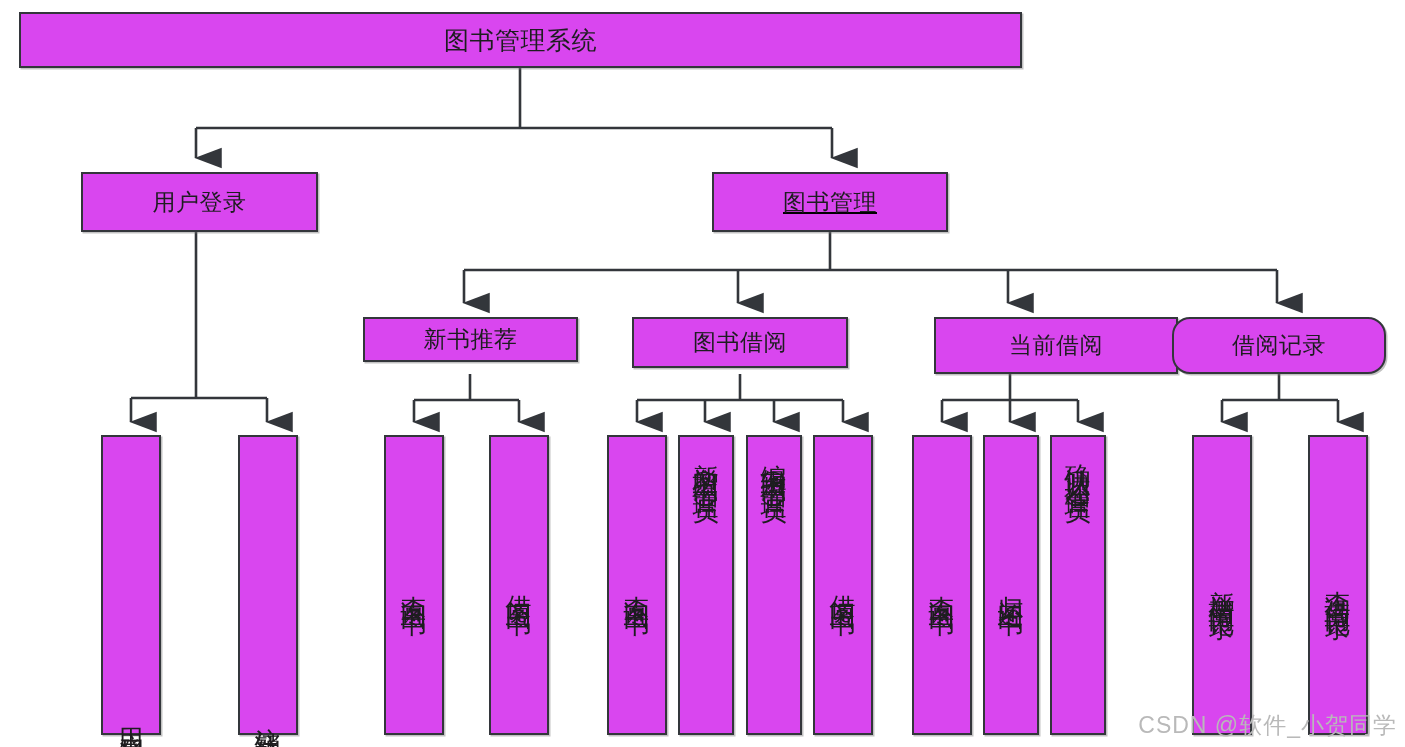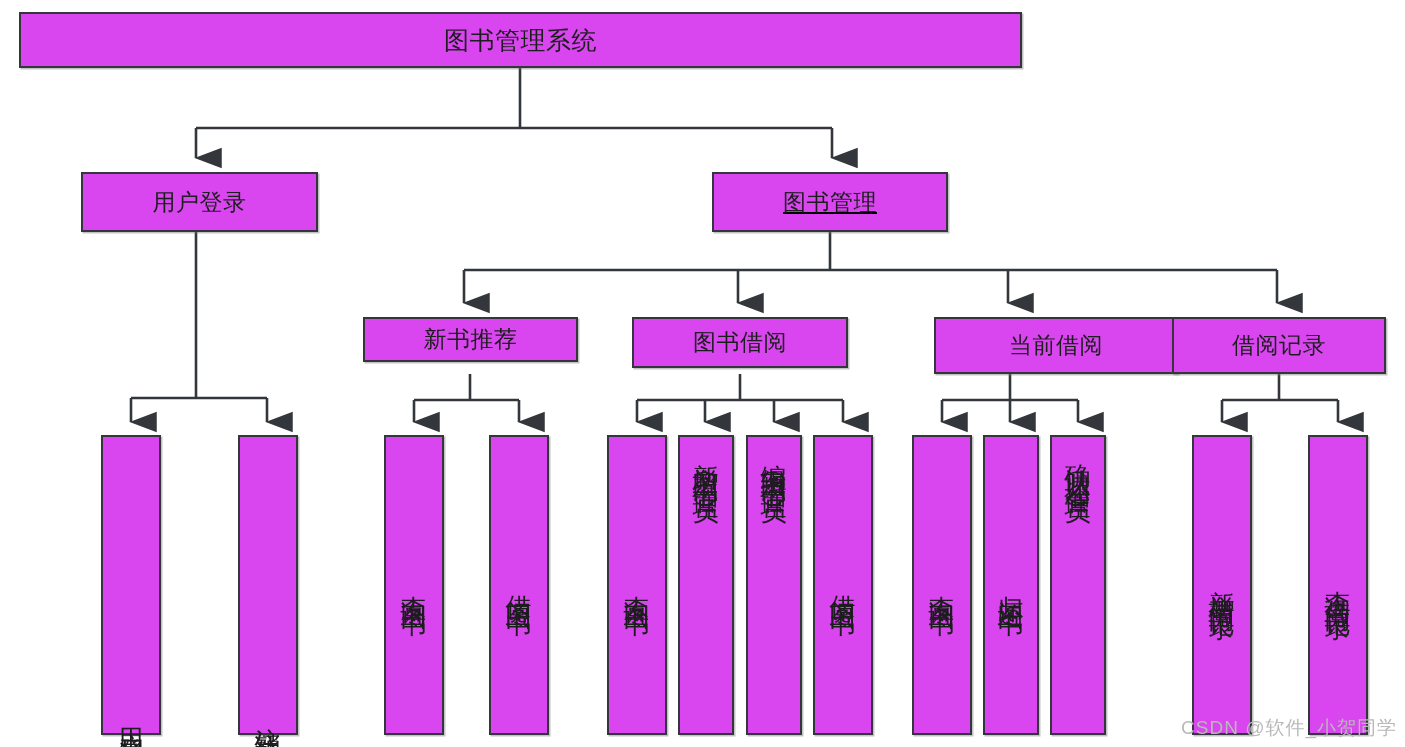--- a/index.html
+++ b/index.html
@@ -50,21 +50,21 @@
   }
   .node.vert.align-mid{align-items:center;}
   .node.vert.align-top{align-items:flex-start;}
   .node.vert.align-bot{align-items:flex-end;}
   .node.vert .label{padding:6px 0;}
 
   .watermark{
     position:absolute;
     right:8px;
     bottom:6px;
-    font-size:19px;
+    font-size:23px;
     color:#b9b9b9;
     letter-spacing:1px;
     white-space:nowrap;
     pointer-events:none;
   }
 </style>
 </head>
 <body>
 
 <div id="canvas">
@@ -136,21 +136,21 @@
   </div>
 
   <div class="node horiz" style="left:632px;top:317px;width:216px;height:51px;">
     <span class="label">图书借阅</span>
   </div>
 
   <div class="node horiz" style="left:902px;top:317px;width:244px;height:57px;margin-left:32px;">
     <span class="label">当前借阅</span>
   </div>
 
-  <div class="node horiz" style="left:1172px;top:317px;width:214px;height:57px;">
+  <div class="node horiz" style="left:1172px;top:317px;width:214px;height:57px;border-radius:18px;">
     <span class="label">借阅记录</span>
   </div>
 
   <div class="node vert align-bot" style="left:101px;top:435px;width:60px;height:300px;">
     <span class="label">用户登录</span>
   </div>
 
   <div class="node vert align-bot" style="left:238px;top:435px;width:60px;height:300px;">
     <span class="label">注销登录</span>
   </div>

